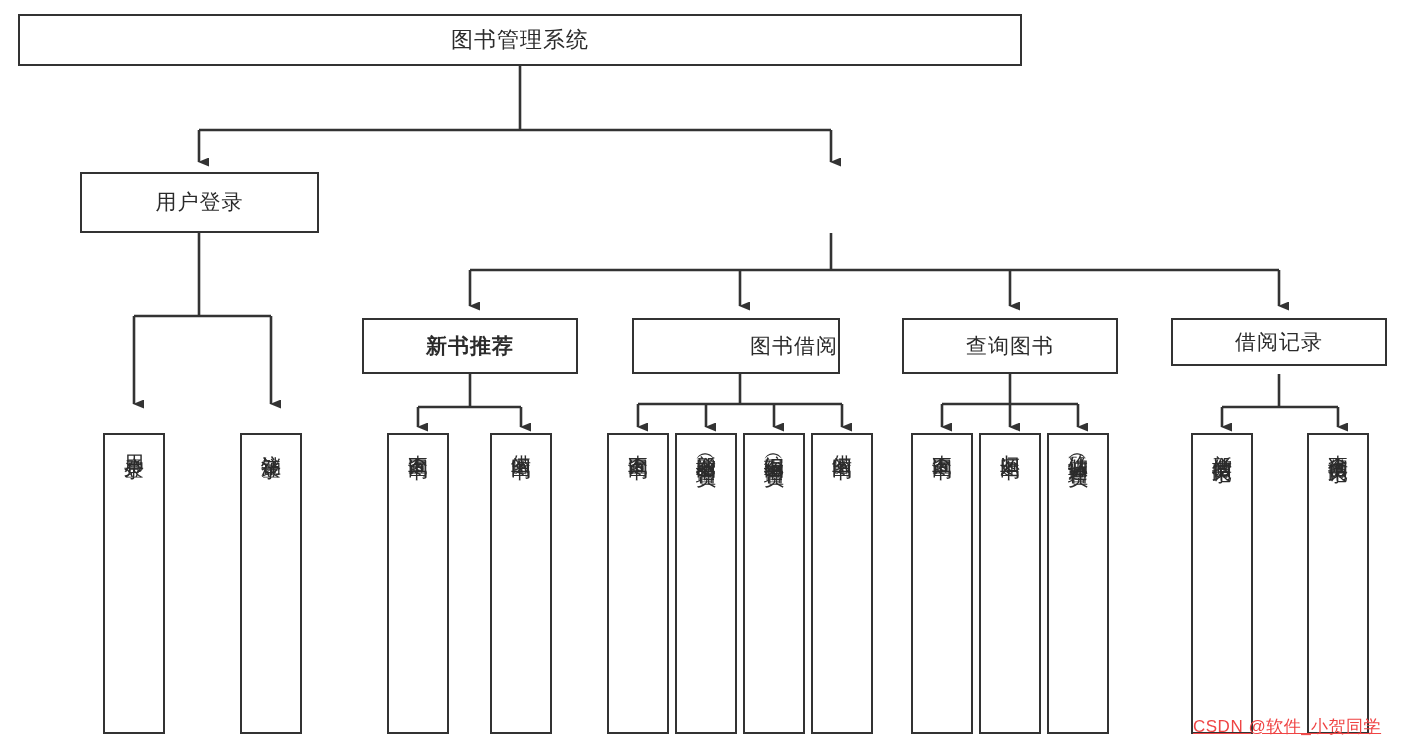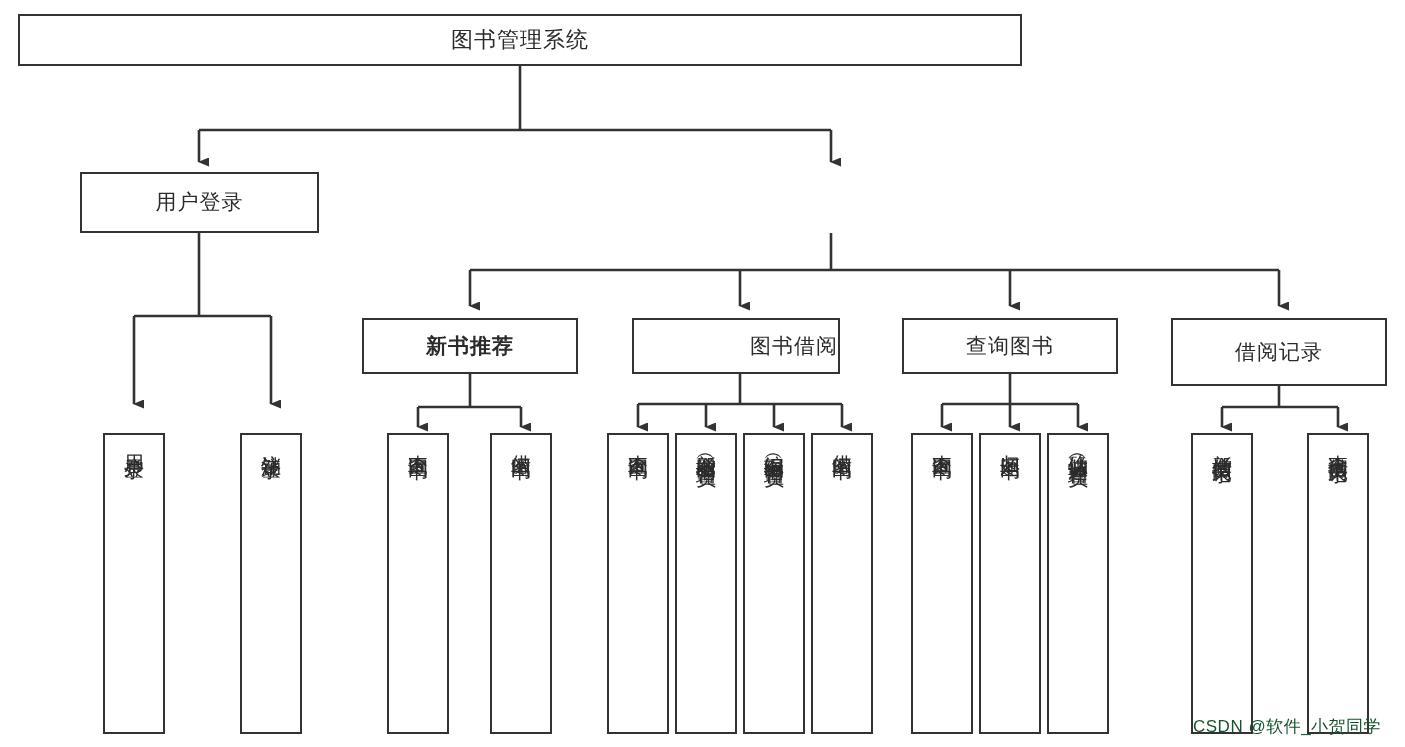--- a/index.html
+++ b/index.html
@@ -61,24 +61,25 @@
     writing-mode: vertical-rl;
     text-orientation: upright;
     font-size: 20px;
     line-height: 1.15;
     letter-spacing: 2px;
     max-height: 100%;
   }
   .watermark {
     position: absolute;
     font-size: 17px;
-    color: #14532d;
+    color: #ef4444;
     white-space: nowrap;
     z-index: 9;
     letter-spacing: 0.5px;
+    text-decoration: underline;
   }
 </style>
 </head>
 <body>
 
 <div id="diagram-root">
 
   <svg id="edge-layer" viewBox="0 0 1405 747" xmlns="http://www.w3.org/2000/svg">
     <defs>
       <marker id="arrowhead" markerWidth="9" markerHeight="11" refX="4.5" refY="10" orient="auto" markerUnits="userSpaceOnUse">
@@ -144,21 +145,21 @@
   </div>
 
   <div class="node horiz" style="left:632px; top:318px; width:208px; height:56px;justify-content:flex-end;">
     <span class="node-label">图书借阅</span>
   </div>
 
   <div class="node horiz" style="left:902px; top:318px; width:216px; height:56px;">
     <span class="node-label">查询图书</span>
   </div>
 
-  <div class="node horiz" style="left:1171px; top:318px; width:216px; height:68px;">
+  <div class="node horiz" style="left:1171px; top:318px; width:216px; height:48px;">
     <span class="node-label">借阅记录</span>
   </div>
 
   <div class="node vert" style="left:103px; top:433px; width:62px; height:301px;">
     <span class="node-label">用户登录</span>
   </div>
 
   <div class="node vert" style="left:240px; top:433px; width:62px; height:301px;">
     <span class="node-label">注销登录</span>
   </div>

